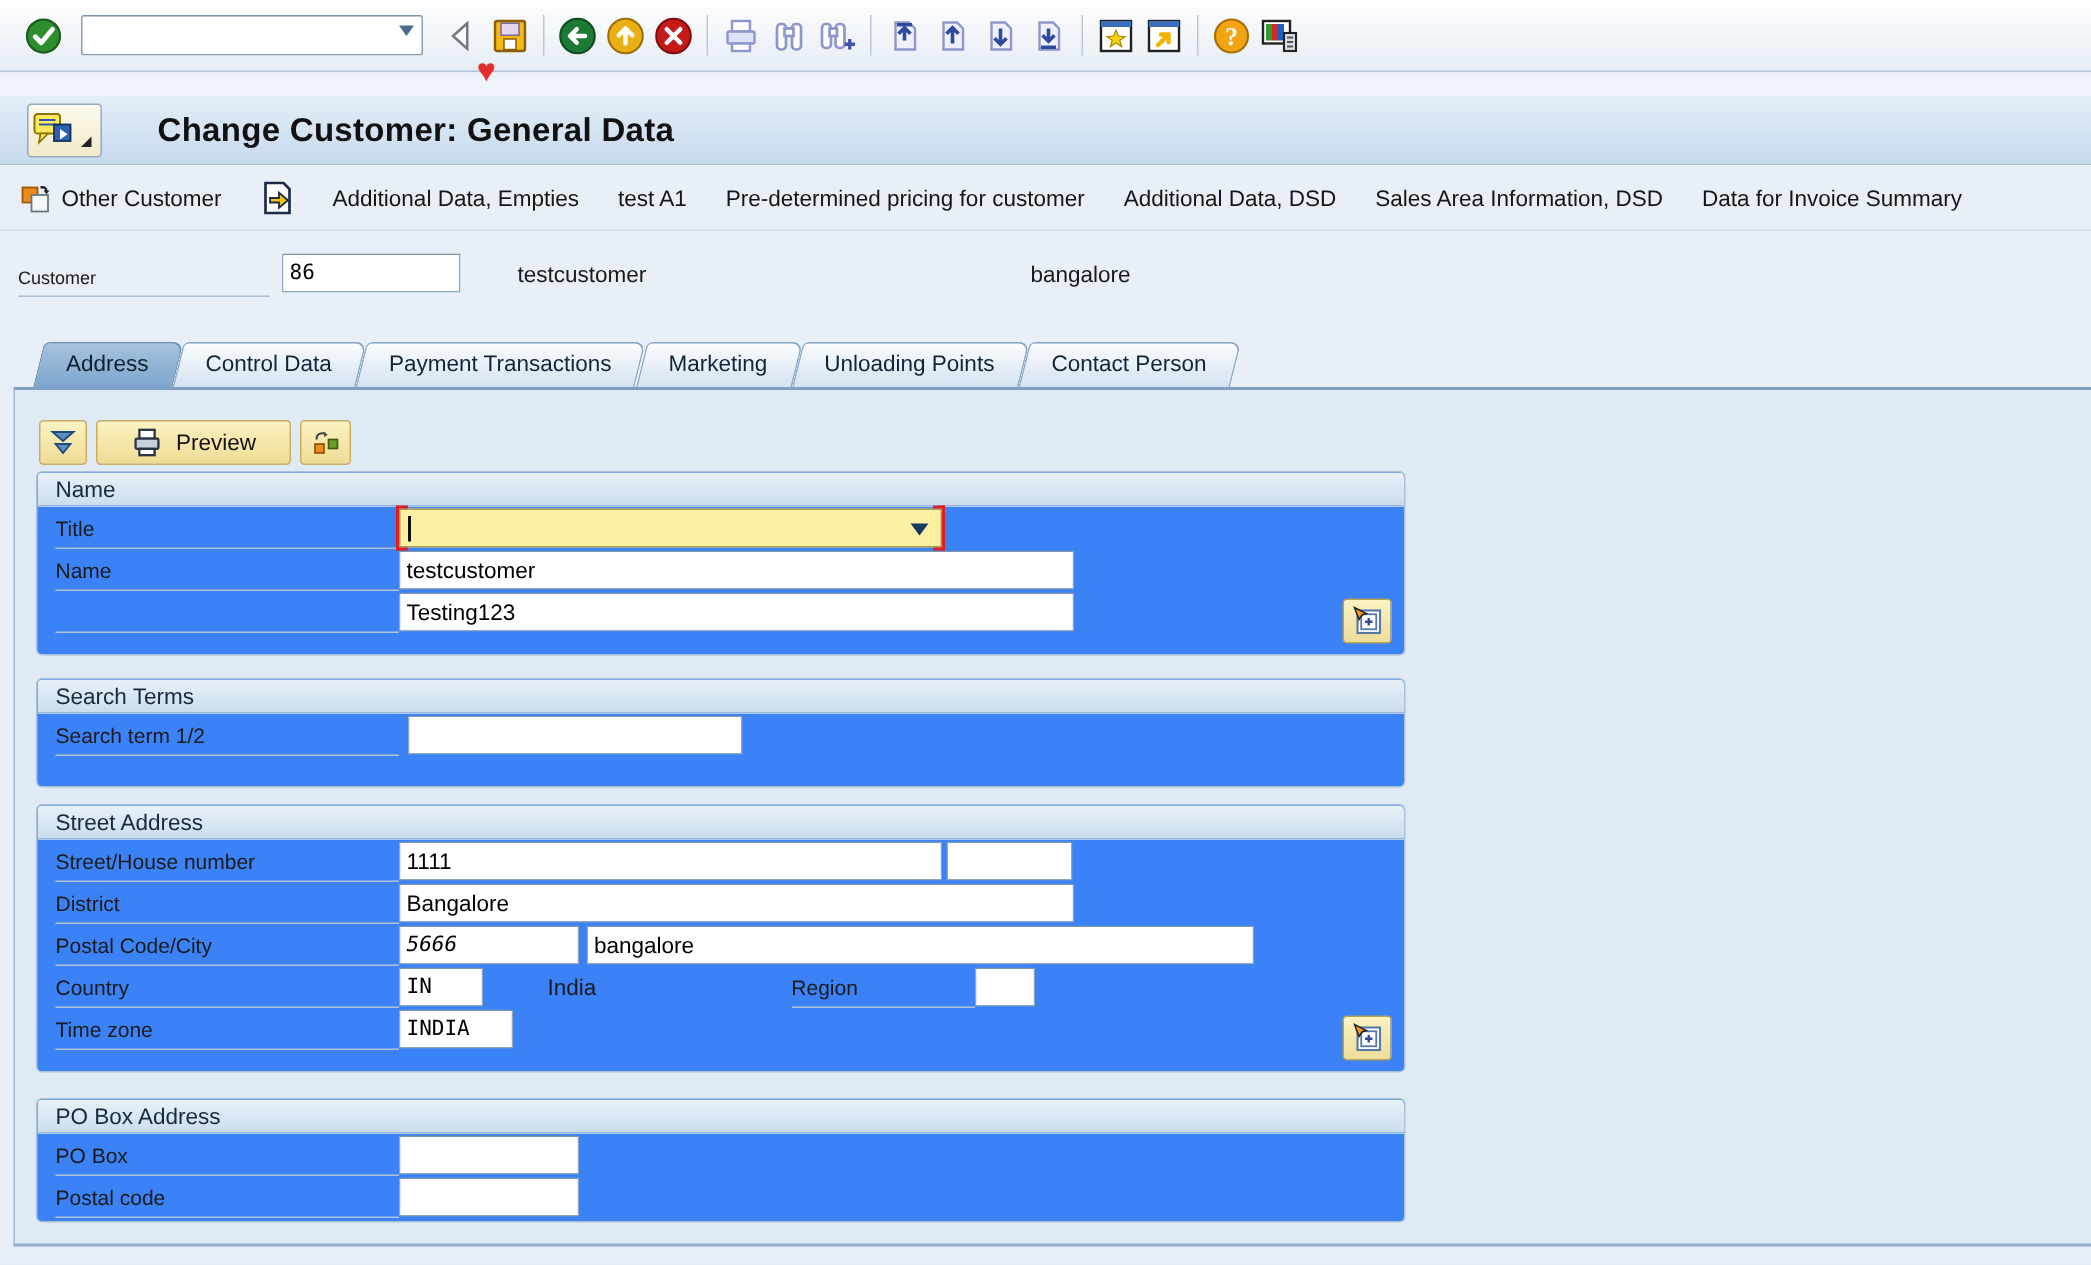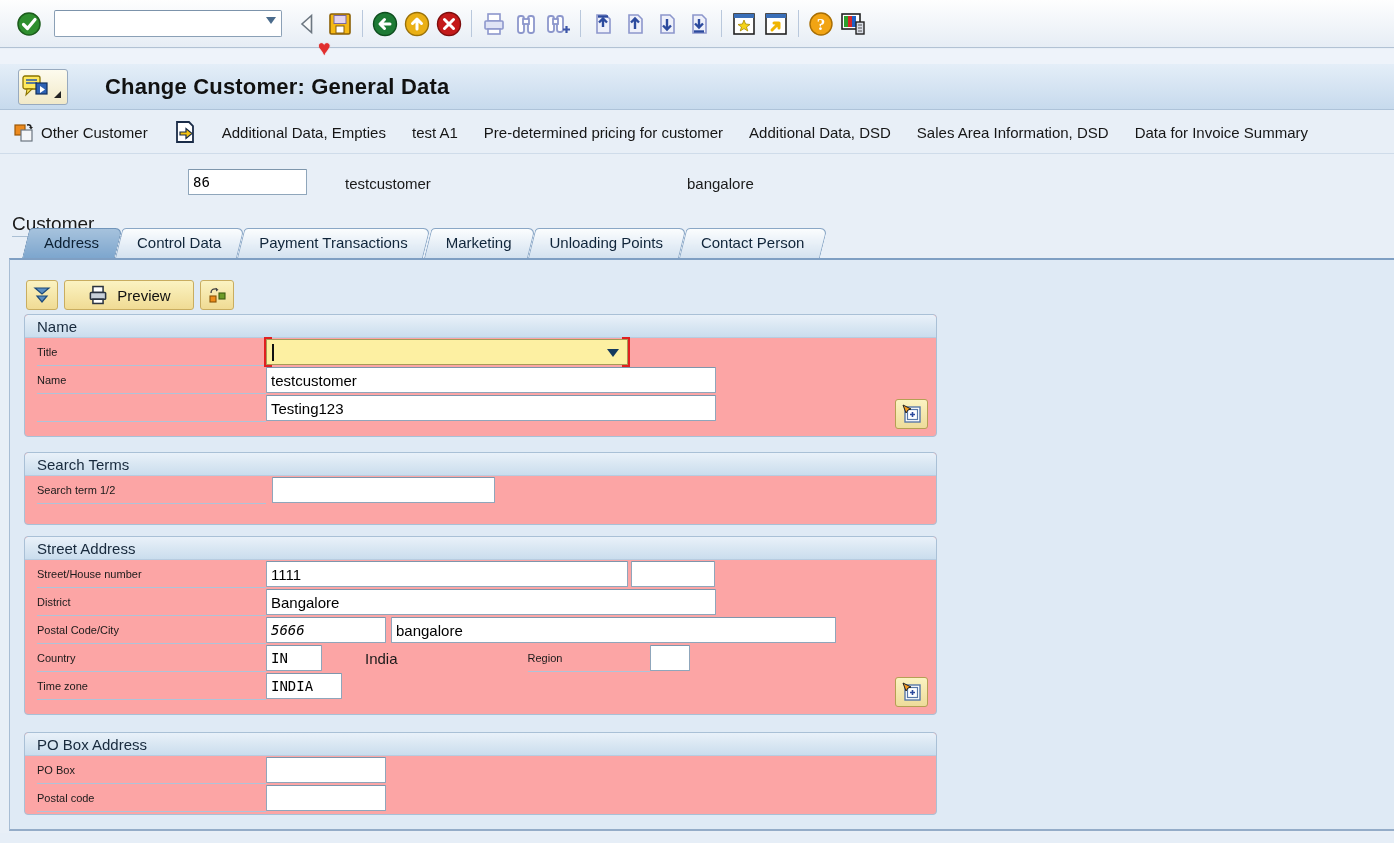--- a/index.html
+++ b/index.html
@@ -38,22 +38,22 @@
 
   
   .apptoolbar { position:absolute; left:0; top:111px; width:1394px; height:43px;
     background:#e8eff7; border-bottom:1px solid #cfdcea; display:flex; align-items:center;
     padding-left:12px; gap:26px; white-space:nowrap; overflow:hidden; }
   .abtn { border:none; background:transparent; font-family:inherit; font-size:15px; color:#161616;
     display:flex; align-items:center; gap:5px; cursor:pointer; padding:0; flex:0 0 auto; }
 
   
   .custrow { position:absolute; left:0; top:154px; width:1394px; height:72px; background:#e8eff7; }
-  .custlabel { position:absolute; left:12px; top:18px; width:168px; height:26px; font-size:19px;
-    border-bottom:1px solid #aabfd4; display:flex; align-items:center;margin-top:39px; }
+  .custlabel { position:absolute; left:12px; top:18px; width:168px; height:26px; font-size:12px;
+    border-bottom:1px solid #aabfd4; display:flex; align-items:center; }
   .custrow input { position:absolute; left:188px; top:15px; width:119px; height:26px; }
   .cust-name { position:absolute; left:345px; top:21px; font-size:15px; }
   .cust-city { position:absolute; left:687px; top:21px; font-size:15px; }
 
   
   .tabstrip { position:absolute; left:22px; top:228px; width:1360px; height:30px; display:flex; }
   .tab { position:relative; height:30px; padding:0 16px 0 22px; border:none; background:transparent;
     font-family:inherit; font-size:15px; color:#10253a; cursor:pointer; flex:0 0 auto; }
   .tab::before { content:""; position:absolute; inset:0; transform:skewX(-14deg);
     transform-origin:0 100%; background:linear-gradient(#fbfdfe,#d4e2f0);
@@ -66,27 +66,27 @@
   .panel { position:absolute; left:9px; top:258px; width:1386px; height:573px;
     background:#dfeaf5; border-top:2px solid #7f9fc3; border-left:1px solid #a8bdd4;
     border-bottom:2px solid #94acc8; }
   .ybtn { background:linear-gradient(#fbf3c2,#f0db94); border:1px solid #c9ad60; border-radius:3px;
     display:flex; align-items:center; justify-content:center; gap:8px; cursor:pointer;
     font-family:inherit; font-size:15px; color:#111; }
   .pt1 { position:absolute; left:16px; top:20px; width:32px; height:30px; }
   .pt2 { position:absolute; left:54px; top:20px; width:130px; height:30px; }
   .pt3 { position:absolute; left:190px; top:20px; width:34px; height:30px; }
 
-  .group { position:absolute; left:14px; width:913px; background:#fca5a5;
+  .group { position:absolute; left:14px; width:913px; background:#3b82f6;
     border:1px solid #a9c0d6; border-radius:4px; overflow:hidden; }
   .ghead { height:23px; background:linear-gradient(#e9f1f9,#cadded); border-bottom:1px solid #b7cce0;
     font-size:15px; color:#17293c; display:flex; align-items:center; padding-left:12px;
     border-radius:3px 3px 0 0; }
   .frow { display:flex; align-items:center; height:28px; padding:0 12px; }
-  .flabel { width:229px; height:100%; display:flex; align-items:center; font-size:11px;
+  .flabel { width:229px; height:100%; display:flex; align-items:center; font-size:14px;
     border-bottom:1px solid #aec3d8; flex:0 0 auto; }
   input.fld { height:23px; border:1px solid #8fa6bb; border-top-color:#7e96ac; background:#fff;
     font-family:"Liberation Sans", sans-serif; font-size:15px; padding:12px 4px; border-radius:1px; }
   input.mono { font-family:"DejaVu Sans Mono", monospace; font-size:14px; }
   .stext { font-size:15px; }
 
   .g-name   { top:54px;  height:123px; }
   .g-search { top:192px; height:73px; }
   .g-street { top:276px; height:179px; }
   .g-pobox  { top:472px; height:83px; }

